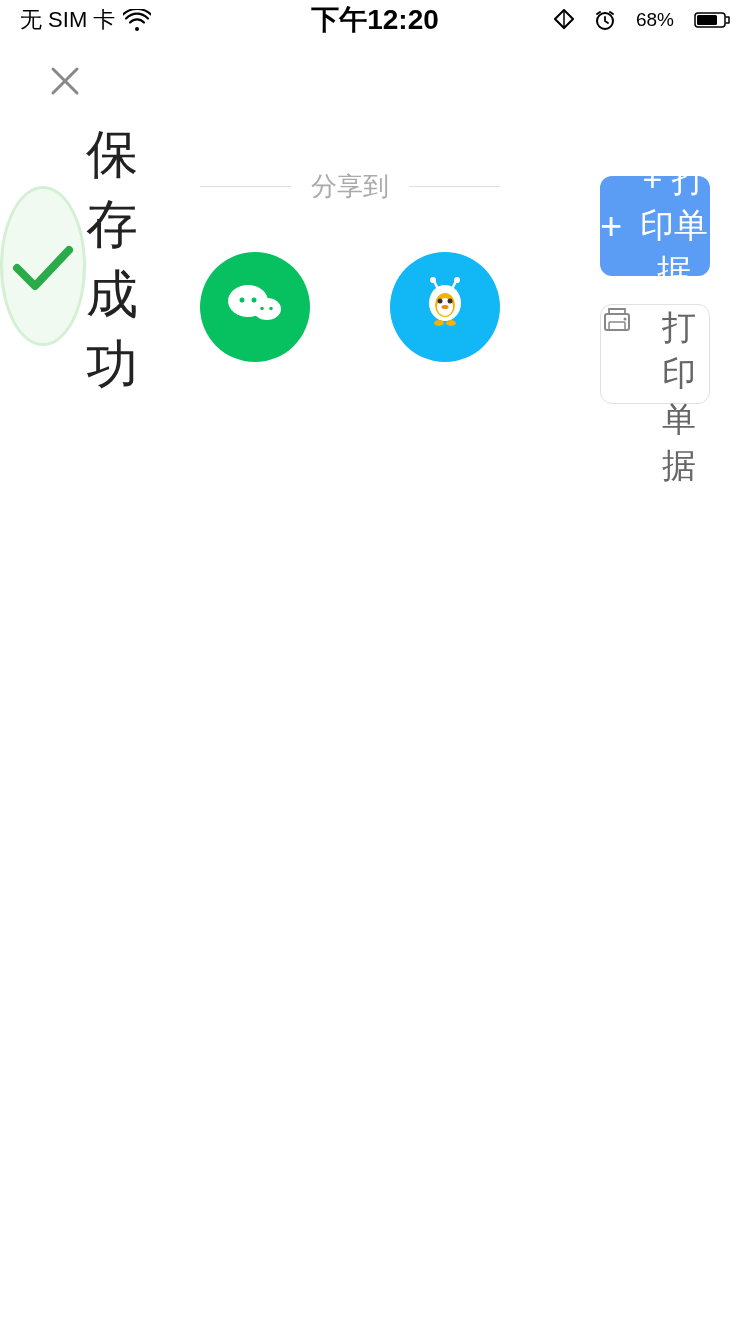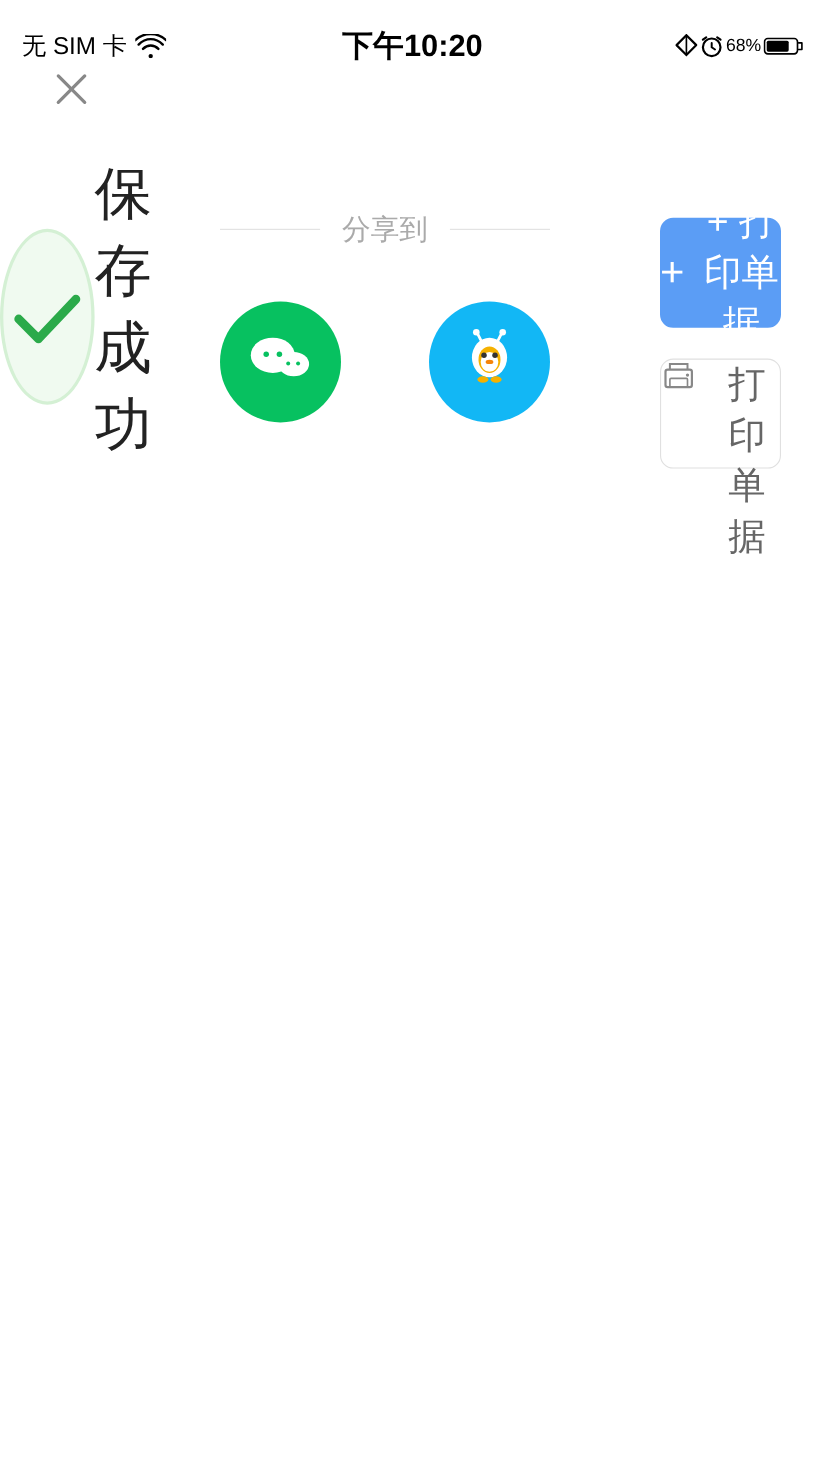--- a/index.html
+++ b/index.html
@@ -18,40 +18,39 @@
       width: 100%;
       height: 40px;
       background: #ffffff;
       display: flex;
       align-items: center;
       justify-content: space-between;
       padding: 0 20px;
       font-size: 24px;
       font-weight: 500;
       color: #000;
-      margin-top: 22px;
     }
     .status-left {
       display: flex;
       align-items: center;
       gap: 8px;
       font-size: 22px;
     }
     .status-center {
       font-size: 28px;
       font-weight: 600;
       position: absolute;
       left: 50%;
       transform: translateX(-50%);
     }
     .status-right {
       display: flex;
       align-items: center;
-      gap: 2px;
-      font-size: 16px;
+      gap: 20px;
+      font-size: 19px;
     }
 
     
     .close-btn {
       position: absolute;
       top: 56px;
       left: 40px;
       width: 50px;
       height: 50px;
       display: flex;
@@ -213,21 +212,21 @@
   <div class="status-left">
     <span>无 SIM 卡</span>
 
     <svg width="28" height="22" viewBox="0 0 28 22" fill="none">
       <path d="M14 18a2 2 0 1 1 0 4 2 2 0 0 1 0-4z" fill="#000"></path>
       <path d="M7 13.5C9 11.5 11.4 10.4 14 10.4s5 1.1 7 3.1" stroke="#000" stroke-width="2.2" fill="none" stroke-linecap="round"></path>
       <path d="M3 9.5C6.2 6.3 9.9 4.6 14 4.6s7.8 1.7 11 4.9" stroke="#000" stroke-width="2.2" fill="none" stroke-linecap="round"></path>
       <path d="M0 5.5C3.7 1.9 8.6 0 14 0s10.3 1.9 14 5.5" stroke="#000" stroke-width="2.2" fill="none" stroke-linecap="round"></path>
     </svg>
   </div>
-  <div class="status-center">下午10:20</div>
+  <div class="status-center">下午12:20</div>
   <div class="status-right">
 
     <svg width="20" height="22" viewBox="0 0 20 22" fill="none">
       <path d="M10 1 L19 10 L10 19 L1 10 Z" stroke="#000" stroke-width="2" fill="none"></path>
       <path d="M10 1 L10 19" stroke="#000" stroke-width="1.5"></path>
     </svg>
 
     <svg width="22" height="22" viewBox="0 0 22 22" fill="none">
       <circle cx="11" cy="12" r="8" stroke="#000" stroke-width="2" fill="none"></circle>
       <path d="M11 8 L11 12 L14 14" stroke="#000" stroke-width="1.8" stroke-linecap="round"></path>

